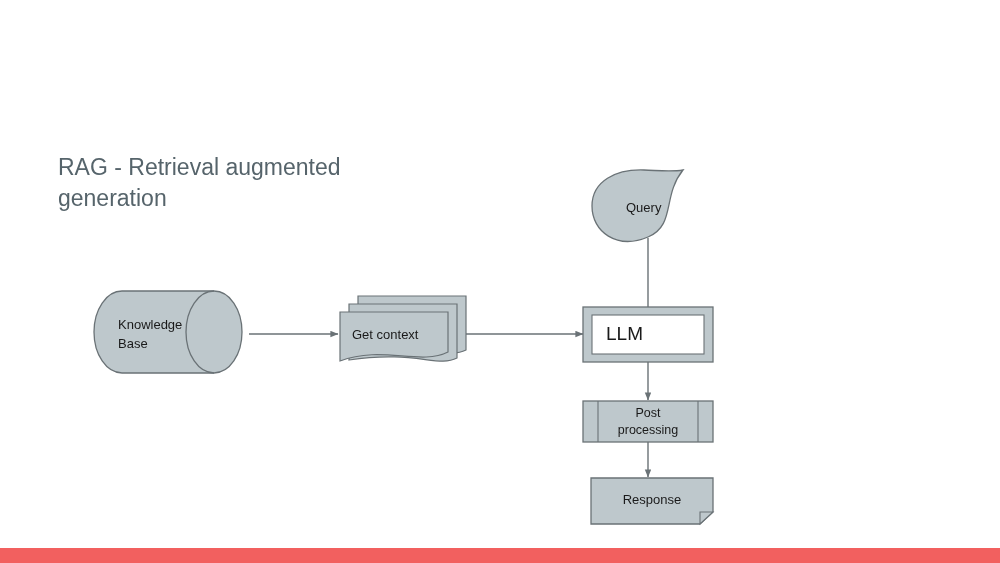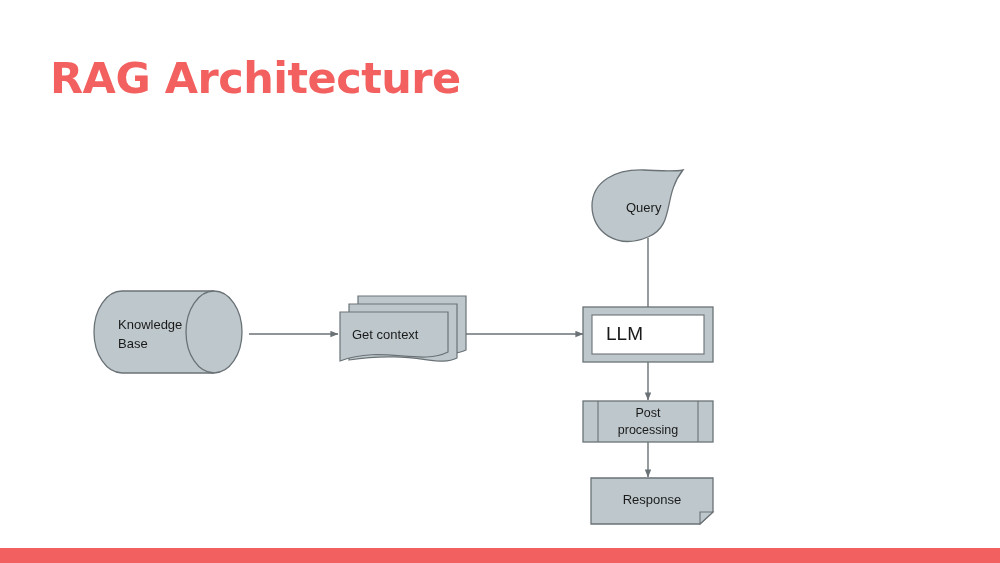--- a/index.html
+++ b/index.html
@@ -62,22 +62,22 @@
     dominant-baseline: middle;
   }
   .shape-label.small { font-size: 12.5px; }
   .shape-label.big { font-size: 19px; }
 </style>
 </head>
 <body>
 
 <div class="slide">
 
-  <div id="slide-title">RAG Architecture</div>
 
+  <div id="slide-subtitle">RAG - Retrieval augmented generation</div>
 
   <svg id="diagram-canvas" viewBox="0 0 1000 563">
 
     <defs>
       <marker id="arrowhead" markerWidth="9" markerHeight="9" refX="7.6" refY="3.2" orient="auto" markerUnits="userSpaceOnUse">
         <path d="M0,0 L8,3.2 L0,6.4 z" fill="#6A7276"></path>
       </marker>
     </defs>
 
     <g>

